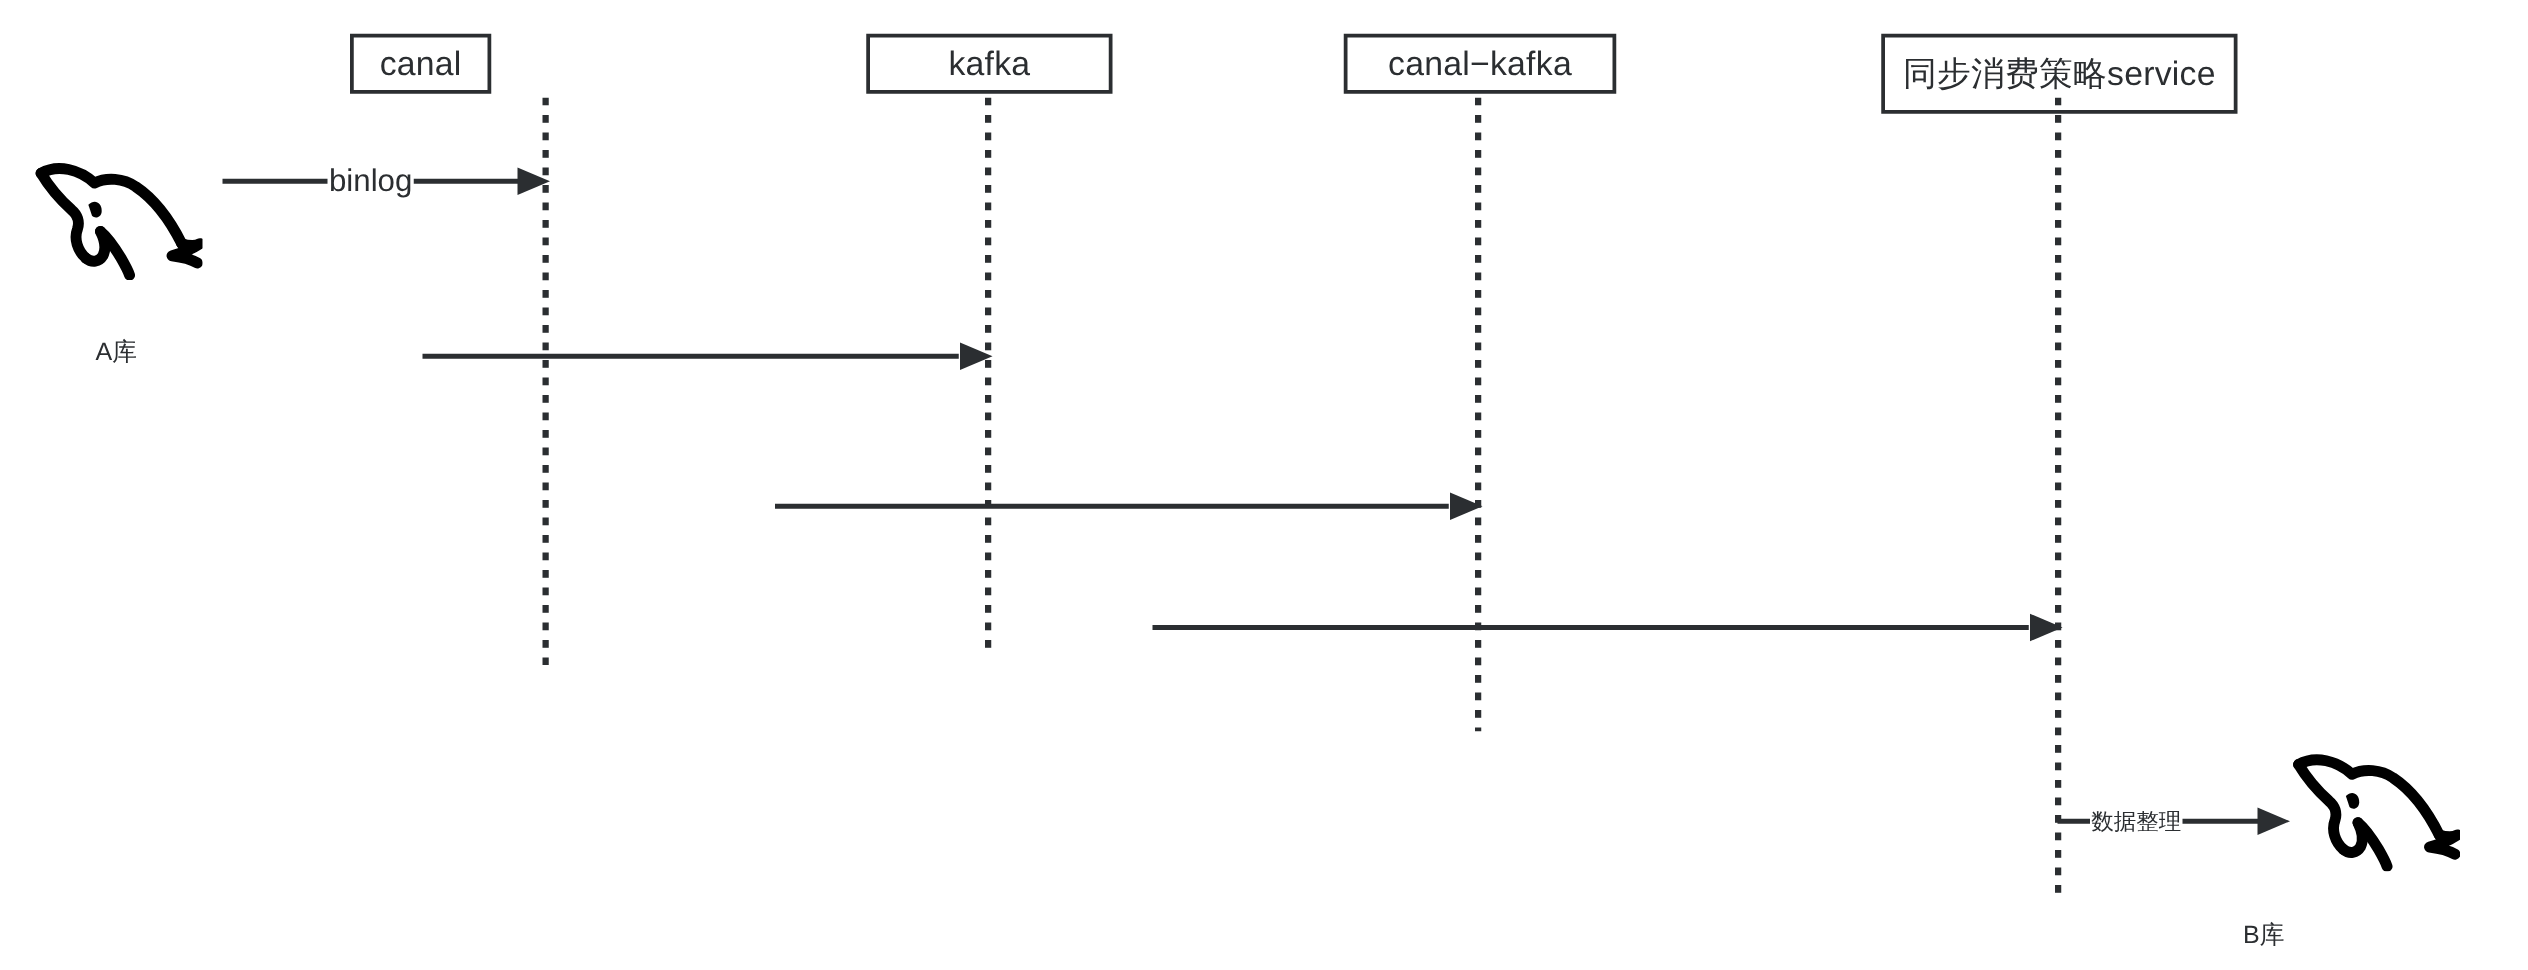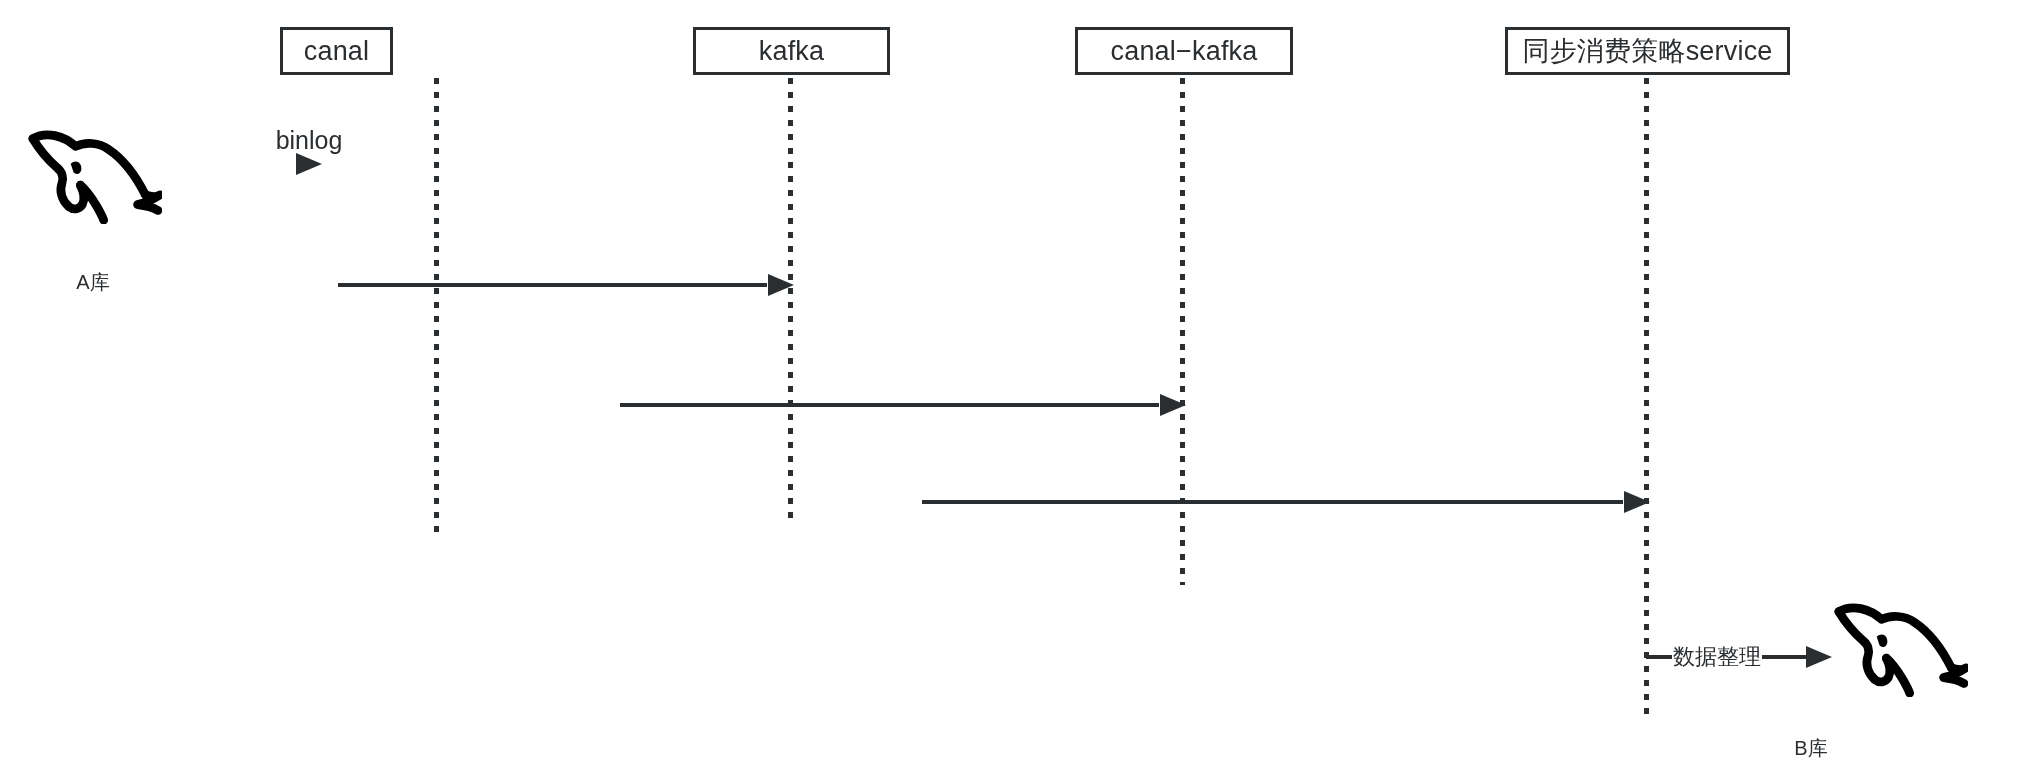--- a/index.html
+++ b/index.html
@@ -63,21 +63,21 @@
   }
   .msg .label {
     color: #2b2e31;
     font-size: 25px;
     line-height: 1;
     white-space: nowrap;
     padding: 0 1px;
     flex: 0 0 auto;
   }
   .msg .label.cjk {
-    font-size: 22px;
+    font-size: 18px;
   }
   .msg .head {
     flex: 0 0 auto;
     width: 0;
     height: 0;
     border-top: 11px solid transparent;
     border-bottom: 11px solid transparent;
     border-left: 26px solid #2b2e31;
     margin-left: -1px;
   }
@@ -107,31 +107,31 @@
   </div>
 
   <div class="participant-box" style="left:1075px; top:27px; width:218px; height:48px;">
     <span>canal−kafka</span>
   </div>
 
   <div class="participant-box" style="left:693px; top:27px; width:197px; height:48px;">
     <span>kafka</span>
   </div>
 
-  <div class="participant-box" style="left:1505px; top:27px; width:285px; height:48px;align-items:center;">
+  <div class="participant-box" style="left:1505px; top:27px; width:285px; height:64px;align-items:center;">
     <span>同步消费策略service</span>
   </div>
 
   <div class="lifeline" style="left:434px;  top:78px; height:454px;"></div>
   <div class="lifeline" style="left:788px;  top:78px; height:442px;"></div>
   <div class="lifeline" style="left:1180px; top:78px; height:507px;"></div>
 
   <div class="lifeline" style="left:1644px; top:78px; height:642px;"></div>
 
-  <div class="msg" style="left:178px; top:128px; width:262px;flex-direction:column;">
+  <div class="msg" style="left:178px; top:128px; width:262px;">
     <span class="seg"></span>
     <span class="label">binlog</span>
     <span class="seg"></span>
     <span class="head"></span>
   </div>
 
   <div class="msg" style="left:338px; top:268px; width:456px;">
     <span class="seg"></span>
     <span class="label"></span>
     <span class="head"></span>

